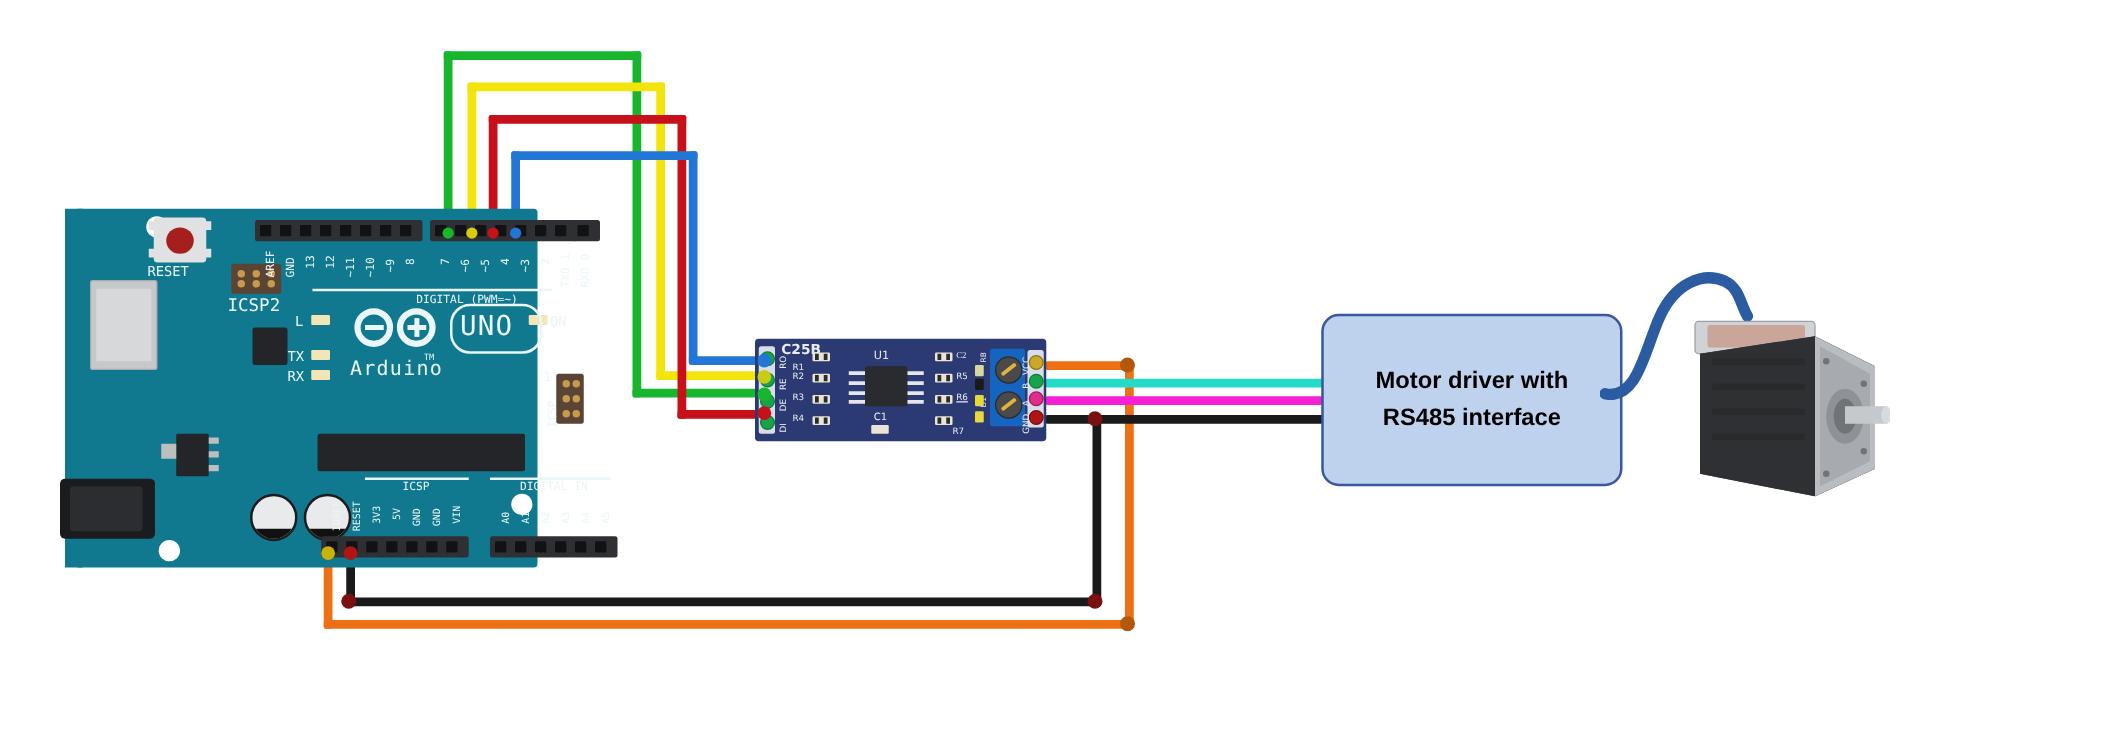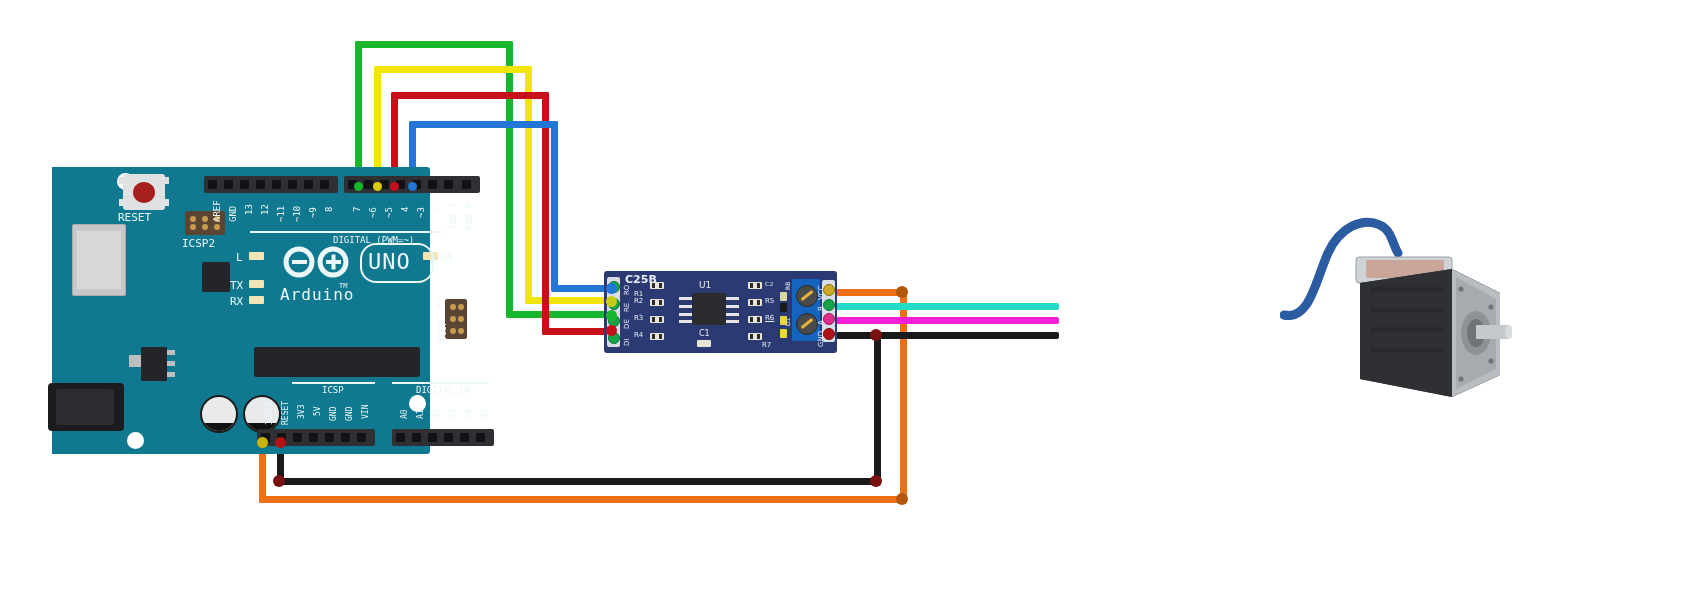--- a/index.html
+++ b/index.html
@@ -158,21 +158,21 @@
     <div class="silk" style="left:66px;top:44px;font-size:11px;">RESET</div>
 
     <div class="icsp" style="left:133px;top:44px;width:40px;height:24px;">
       <div class="ip" style="left:5px;top:5px;"></div>
         <div class="ip" style="left:17px;top:5px;"></div>
         <div class="ip" style="left:29px;top:5px;"></div>
       <div class="ip" style="left:5px;top:13px;"></div>
         <div class="ip" style="left:17px;top:13px;"></div>
         <div class="ip" style="left:29px;top:13px;"></div>
     </div>
-    <div class="silk" style="left:130px;top:70px;font-size:11px;text-align:center;">ICSP2</div>
+    <div class="silk" style="left:130px;top:70px;font-size:14px;text-align:center;">ICSP2</div>
 
     <div class="hdr" style="left:152px;top:9px;width:134px;height:17px;">
       <div class="pin" style="left:4px;"></div>
         <div class="pin" style="left:20px;"></div>
       <div class="pin" style="left:36px;"></div>
         <div class="pin" style="left:52px;"></div>
       <div class="pin" style="left:68px;"></div>
         <div class="pin" style="left:84px;"></div>
       <div class="pin" style="left:100px;"></div>
         <div class="pin" style="left:116px;"></div>
@@ -418,20 +418,24 @@
     <div class="rs-txt-v" style="left:213px;top:40px;font-size:7px;">B</div>
     <div class="rs-txt-v" style="left:213px;top:54px;font-size:7px;">A</div>
     <div class="rs-txt-v" style="left:213px;top:76px;font-size:7px;">GND</div>
   </div>
 
   <div class="node" style="left:606px;top:283px;width:11px;height:11px;background:#2176d6;"></div>
   <div class="node" style="left:606px;top:296px;width:11px;height:11px;background:#c8cc12;"></div>
   <div class="node" style="left:606px;top:310px;width:11px;height:11px;background:#17b62c;"></div>
   <div class="node" style="left:606px;top:325px;width:11px;height:11px;background:#c8101a;"></div>
 
+  <div id="motor-driver-box">
+    <div class="mdline">Motor driver with</div>
+    <div class="mdline">RS485 interface</div>
+  </div>
 
   <svg style="position:absolute;left:1280px;top:195px;" width="130" height="125" viewBox="0 0 130 125">
     <path d="M4 120 C 30 126, 36 84, 48 58 C 60 32, 82 22, 100 30 C 112 36, 112 48, 118 58" fill="none" stroke="#2b5ba1" stroke-width="9" stroke-linecap="round"></path>
   </svg>
 
   <div id="stepper-motor">
     <svg width="160" height="165" viewBox="0 0 160 165">
 
       <rect x="4" y="10" width="96" height="26" rx="3" fill="#cfd3d6" stroke="#9aa0a5" stroke-width="1"></rect>
       <rect x="14" y="13" width="78" height="18" rx="2" fill="#c9a59a"></rect>

